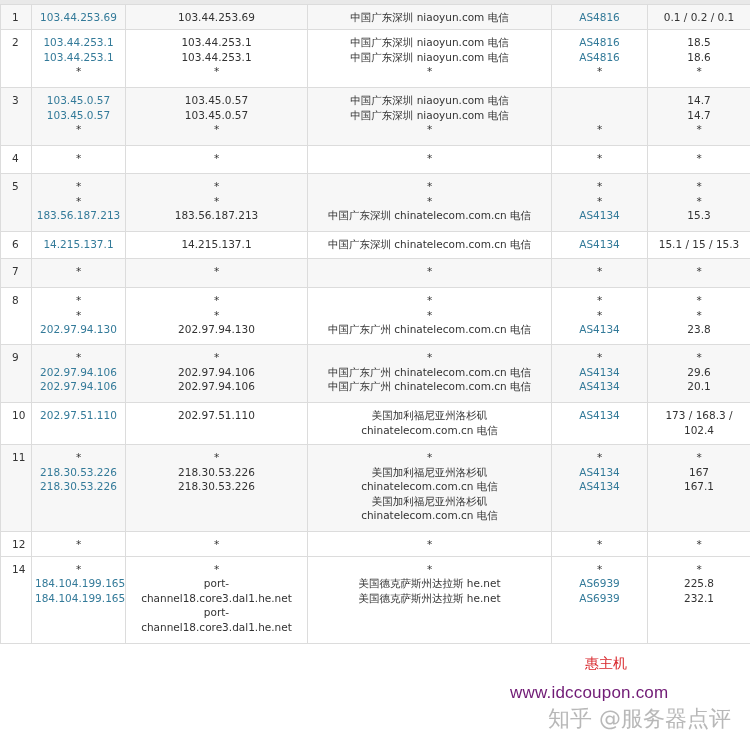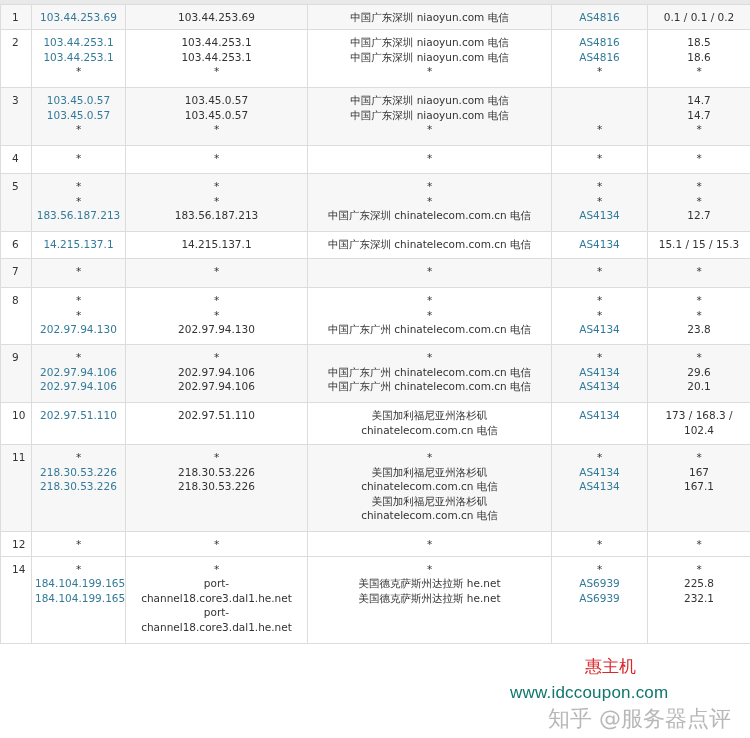--- a/index.html
+++ b/index.html
@@ -6,22 +6,22 @@
   body { width:750px; height:738px; overflow:hidden; position:relative;
          font-family:"DejaVu Sans","Liberation Sans",sans-serif; font-size:10.5px; color:#333; }
   .topbar { position:absolute; left:0; top:0; width:750px; height:4px; background:#e9e9e9; border-bottom:1px solid #ddd; }
   table { position:absolute; left:0; top:4px; width:750px; border-collapse:collapse; table-layout:fixed; }
   td { border:1px solid #dcdcdc; vertical-align:top; text-align:center; padding:5px 3px 4px 3px; line-height:14.6px; }
   tr.odd td { background:#f7f7f7; }
   tr.even td { background:#ffffff; }
   td.hop { text-align:left; padding-left:11px; color:#333; }
   td.ip a, td.asn a { color:#337a99; text-decoration:none; }
   .cell-line { display:block; white-space:nowrap; }
-  .watermark-cn { position:absolute; left:585px; top:655px; color:#d8262b; font-size:17px; font-family:"DejaVu Sans",sans-serif; }
-  .watermark-url { position:absolute; left:510px; top:683px; color:#0f766e; font-size:17px; font-family:"Liberation Sans",sans-serif; letter-spacing:0.2px; }
+  .watermark-cn { position:absolute; left:585px; top:655px; color:#d8262b; font-size:14px; font-family:"DejaVu Sans",sans-serif; }
+  .watermark-url { position:absolute; left:510px; top:683px; color:#701a75; font-size:17px; font-family:"Liberation Sans",sans-serif; letter-spacing:0.2px; }
   .watermark-zh { position:absolute; left:548px; top:704px; color:rgba(160,160,160,0.75); font-size:22px; font-family:"DejaVu Sans",sans-serif; }
 </style>
 </head>
 <body>
 
 <div class="topbar"></div>
 
 <table>
   <colgroup>
     <col style="width:31px">
@@ -42,21 +42,21 @@
         <td class="host">
           <span class="cell-line">103.44.253.69</span>
         </td>
         <td class="loc">
           <span class="cell-line">中国广东深圳 niaoyun.com 电信</span>
         </td>
         <td class="asn">
           <a href="#" class="cell-line">AS4816</a>
         </td>
         <td class="lat">
-          <span class="cell-line">0.1 / 0.1 / 0.2</span>
+          <span class="cell-line">0.1 / 0.2 / 0.1</span>
         </td>
       </tr>
       <tr class="even" style="height: 58px;">
         <td class="hop">
           <span class="cell-line">2</span>
         </td>
         <td class="ip">
           <a href="#" class="cell-line">103.44.253.1</a>
           <a href="#" class="cell-line">103.44.253.1</a>
           <span class="cell-line">*</span>
@@ -152,21 +152,21 @@
           <span class="cell-line">中国广东深圳 chinatelecom.com.cn 电信</span>
         </td>
         <td class="asn">
           <span class="cell-line">*</span>
           <span class="cell-line">*</span>
           <a href="#" class="cell-line">AS4134</a>
         </td>
         <td class="lat">
           <span class="cell-line">*</span>
           <span class="cell-line">*</span>
-          <span class="cell-line">12.7</span>
+          <span class="cell-line">15.3</span>
         </td>
       </tr>
       <tr class="even" style="height: 27px;">
         <td class="hop">
           <span class="cell-line">6</span>
         </td>
         <td class="ip">
           <a href="#" class="cell-line">14.215.137.1</a>
         </td>
         <td class="host">

